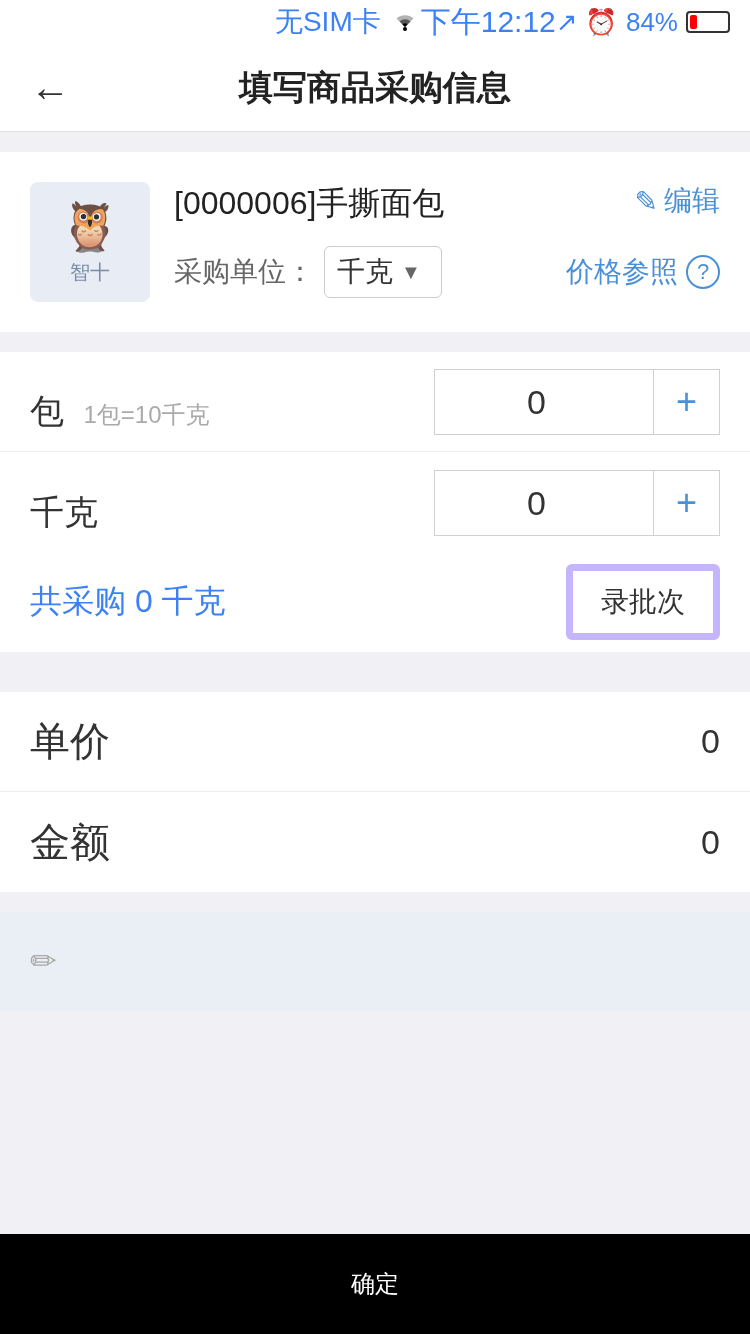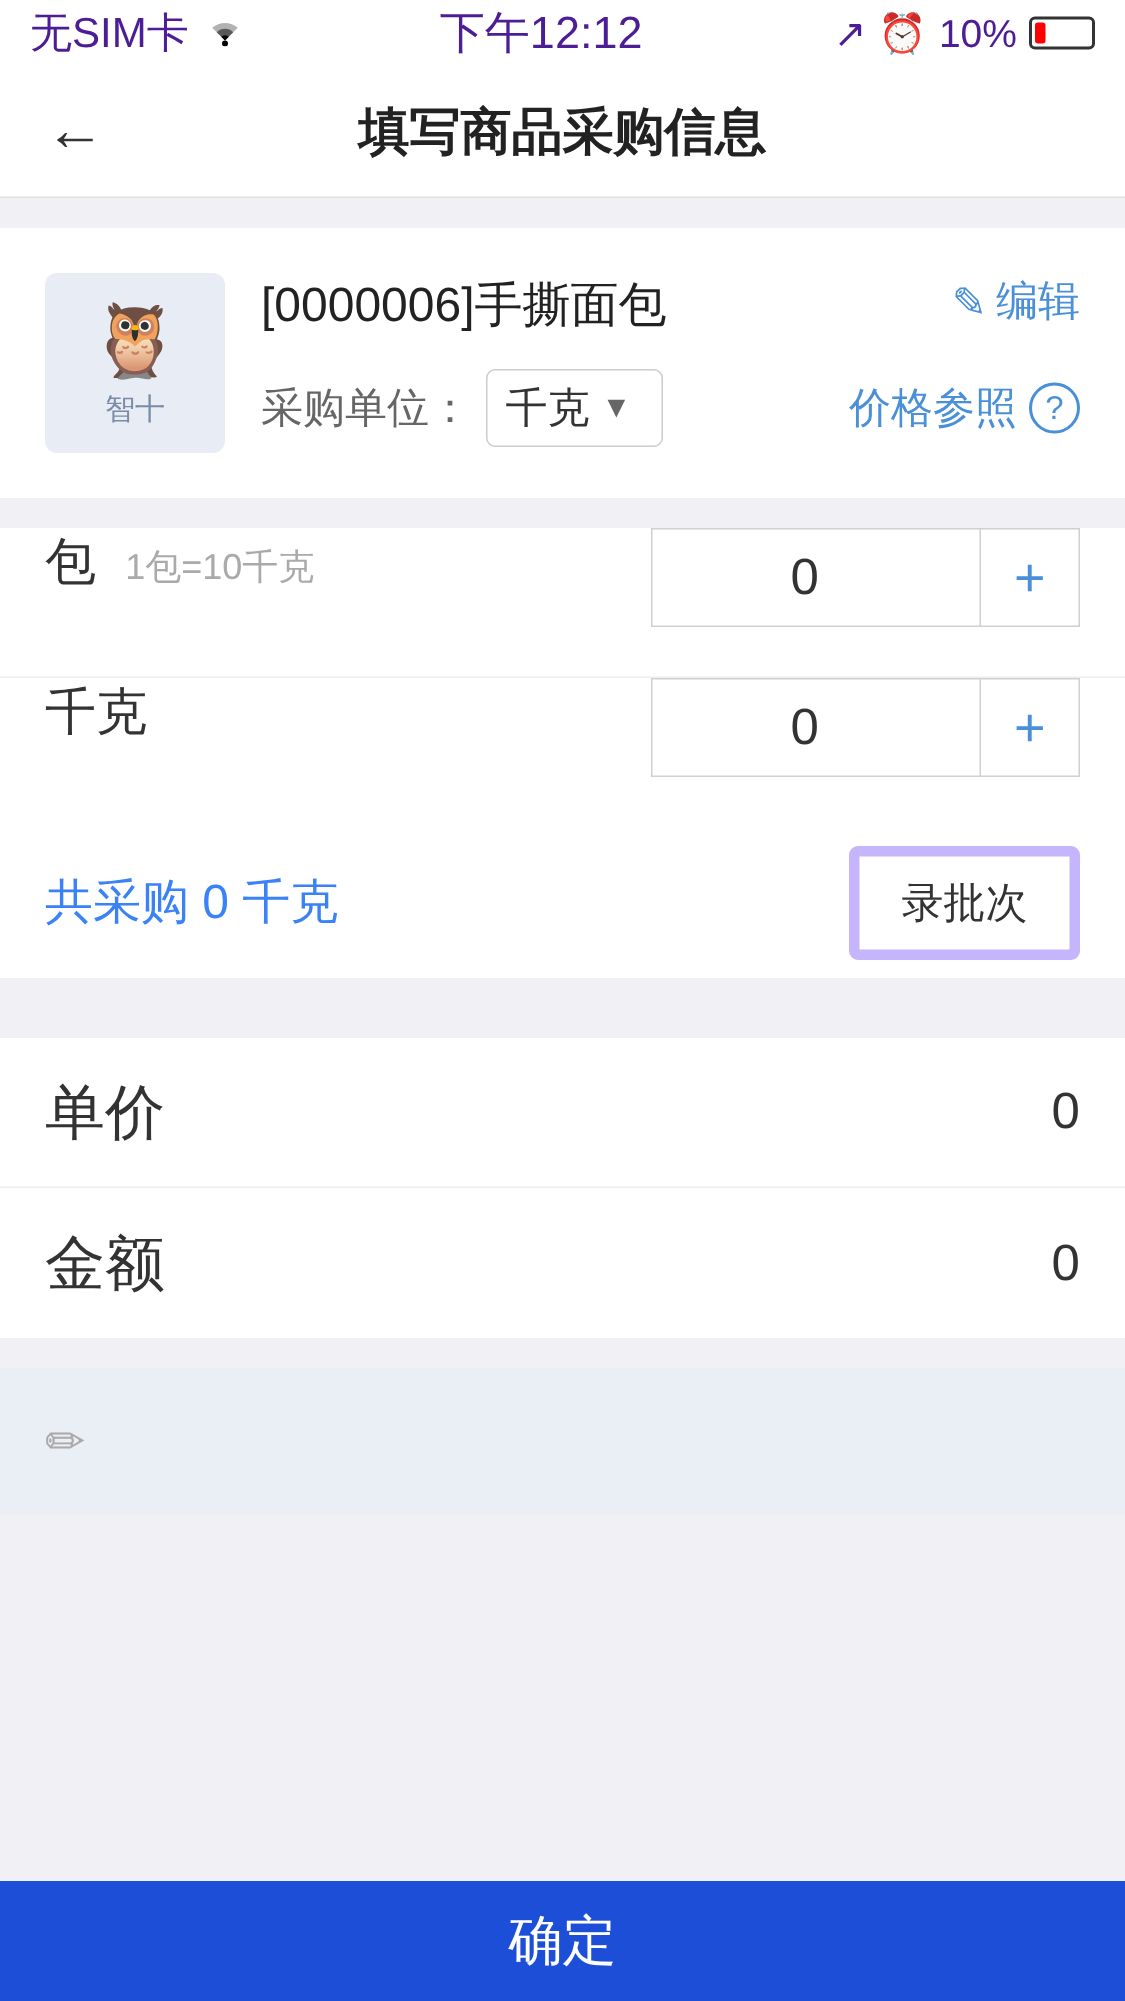--- a/index.html
+++ b/index.html
@@ -12,24 +12,24 @@
       font-size: 32px;
     }
 
     
     .status-bar {
       width: 750px;
       height: 44px;
       background: #fff;
       display: flex;
       align-items: center;
-      justify-content: space-between;
+      justify-content: flex-end;
       padding: 0 20px;
       font-size: 28px;
-      color: #4c1d95;
+      color: #3b82f6;
     }
     .status-left {
       display: flex;
       align-items: center;
       gap: 8px;
     }
     .status-center {
       font-size: 30px;
       font-weight: 500;
     }
@@ -193,22 +193,22 @@
       height: 20px;
       background: #f0f0f5;
     }
 
     
     .input-section {
       background: #fff;
     }
     .input-row {
       display: flex;
-      align-items: flex-start;
-      padding: 0 30px;
+      align-items: flex-end;
+      padding: 16px 30px;
       height: 100px;
       border-bottom: 1px solid #eee;
     }
     .input-row:last-child {
       border-bottom: none;
     }
     .input-row-label {
       flex: 1;
       font-size: 34px;
       color: #333;
@@ -318,24 +318,24 @@
     
     .content-spacer {
       background: #f0f0f5;
       flex: 1;
       min-height: 200px;
     }
 
     
     .confirm-btn {
       width: 750px;
-      height: 80px;
-      background: #1d4ed8;
+      height: 100px;
+      background: #000000;
       color: #fff;
-      font-size: 36px;
+      font-size: 24px;
       font-weight: 500;
       display: flex;
       align-items: center;
       justify-content: center;
       cursor: pointer;
       position: fixed;
       bottom: 0;
       left: 0;
     }
   </style>
@@ -351,21 +351,21 @@
         <path d="M16 18l5.5-5.5a7.8 7.8 0 00-11 0L16 18z" fill="#000" opacity="0.5"></path>
         <path d="M16 18l8.5-8.5a13 13 0 00-17 0L16 18z" fill="#000" opacity="0.3"></path>
         <circle cx="16" cy="20" r="2" fill="#000"></circle>
       </svg>
     </span>
   </div>
   <div class="status-center">下午12:12</div>
   <div class="status-right">
     <span>↗</span>
     <span>⏰</span>
-    <span>10%</span>
+    <span>84%</span>
     <div class="battery">
       <div class="battery-body">
         <div class="battery-fill"></div>
       </div>
     </div>
   </div>
 </div>
 
 <div class="nav-bar">
   <span class="nav-back">←</span>

